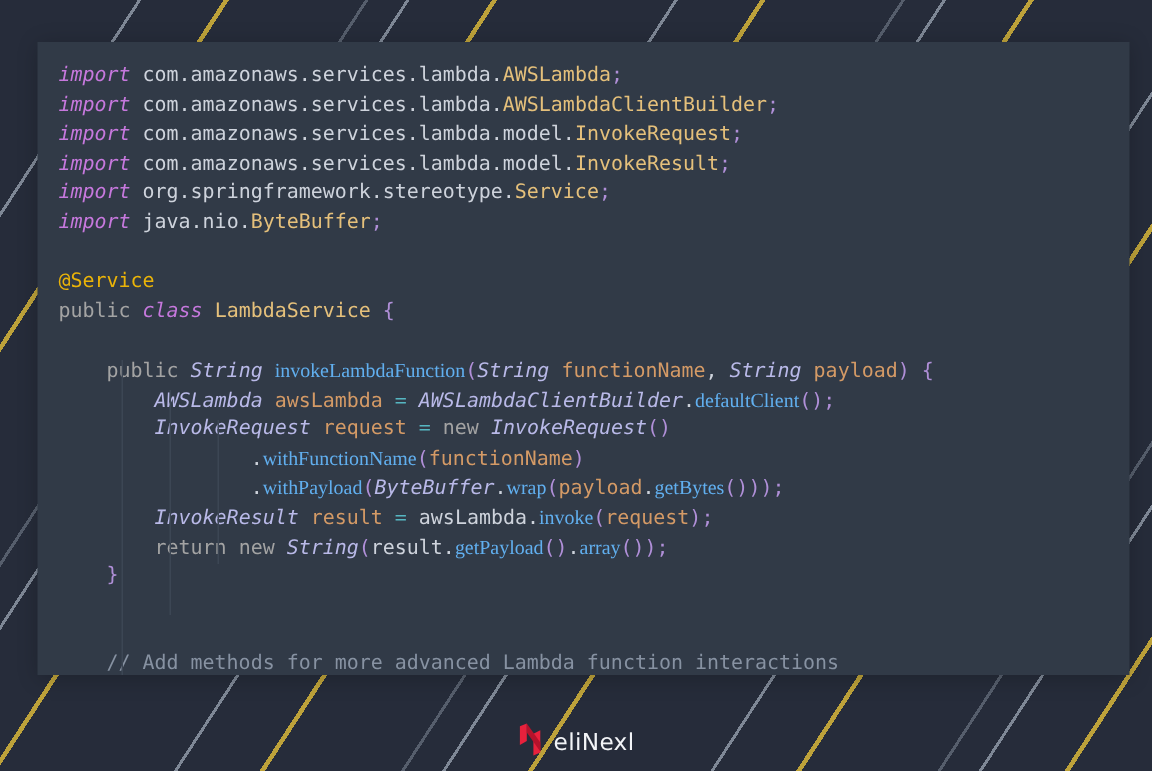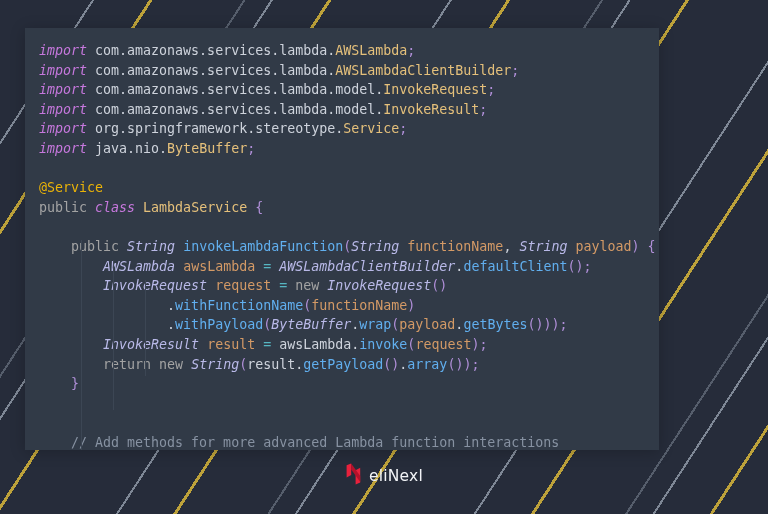--- a/index.html
+++ b/index.html
@@ -55,21 +55,21 @@
         rgba(0,0,0,0) 300px
       );
     opacity: .55;
   }
 
   
   .code-card {
     position: absolute;
     left: 25px;
     top: 28px;
-    width: 634px;
+    width: 728px;
     height: 422px;
     background: #313a47;
     box-shadow: 0 2px 14px rgba(0,0,0,.22);
     overflow: hidden;
     z-index: 3;
   }
 
   .code-body {
     position: relative;
     padding: 13px 0 0 14px;
@@ -94,35 +94,35 @@
   }
   .guide.g1 { left: 56px; top: 212px; height: 212px; }
   .guide.g2 { left: 88px; top: 232px; height: 150px; }
   .guide.g3 { left: 120px; top: 252px; height: 96px; }
 
   
   .kw    { color: #a3a3a3; text-align: right; }                       
   .kwi   { color: #c678dd; font-style: italic; }   
   .type  { color: #b9b9e8; font-style: italic; }   
   .cls   { color: #e5c07b; }                       
-  .fn    { color: #61afef; }                       
+  .fn    { color: #61afef; font-family: Liberation Serif, serif; }                       
   .var   { color: #d49a66; text-align: center; }                       
   .plain { color: #ced3dc; }                       
   .punc  { color: #b08fd8; }                       
   .op    { color: #56b6c2; }                       
   .ann   { color: #eab308; }                       
   .cmt   { color: #8792a2; margin-top: 48px; }                       
   .semi  { color: #b08fd8; }
 
   
   .logo {
     position: absolute;
     left: 0;
     right: 0;
-    bottom: 25px;
+    bottom: 6px;
     display: flex;
     align-items: center;
     justify-content: center;
     gap: 7px;
     z-index: 5;
   }
   .logo-mark { display: block; }
   .logo-text {
     font-family: "DejaVu Sans", sans-serif;
     font-size: 15.5px;

